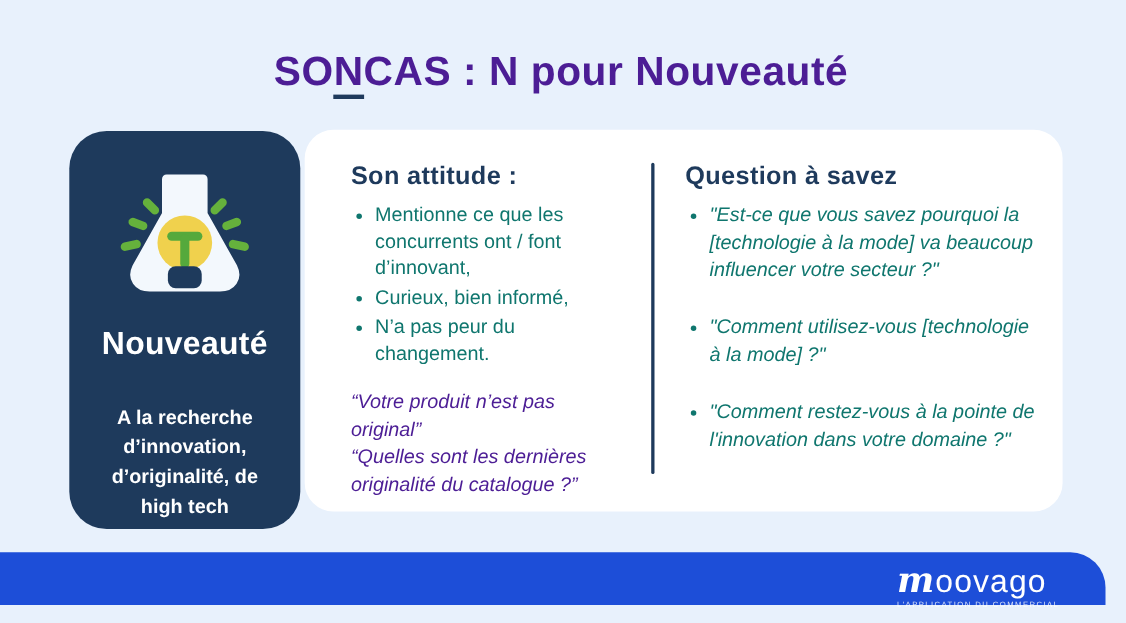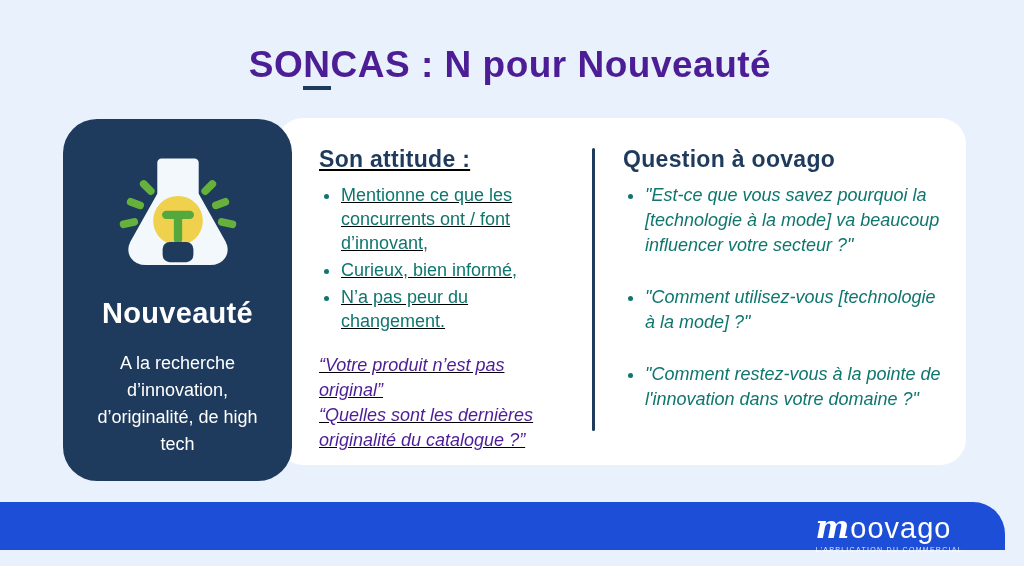--- a/index.html
+++ b/index.html
@@ -21,21 +21,21 @@
     font-size:37px; font-weight:bold;
     color:#4c1d95; letter-spacing:0.5px;
   }
   .title .u { border-bottom:4px solid #1e3a5c; padding-bottom:1px; }
   
   .white-card {
     position:absolute; left:277px; top:118px;
     width:689px; height:347px;
     background:#ffffff; border-radius:26px;
   }
-  .col-attitude { position:absolute; left:42px; top:28px; width:252px;text-decoration:underline; }
+  .col-attitude { position:absolute; left:42px; top:28px; width:252px; }
   .col-questions { position:absolute; left:346px; top:28px; width:322px; }
   .col-heading {
     font-size:23px; font-weight:bold; color:#1e3a5c;
     letter-spacing:0.3px; margin-bottom:10px;
   }
   .divider {
     position:absolute; left:315px; top:30px;
     width:3px; height:283px; background:#1e3a5c; border-radius:2px;
   }
   .bullets { list-style:disc; padding-left:22px; color:#0f766e; }
@@ -46,30 +46,30 @@
     margin-top:20px; font-style:italic;
     font-size:18px; line-height:25px; color:#4c1d95;
   }
   .col-questions .bullets li {
     font-style:italic; font-size:18px; line-height:25px;
     margin-bottom:27px;
   }
   
   .dark-card {
     position:absolute; left:63px; top:119px;
-    width:229px; height:362px;
+    width:210px; height:362px;
     background:#1e3a5c; border-radius:34px;
     color:#ffffff; text-align:center;
     padding:24px 16px 4px 16px;
   }
   .flask-wrap { height:146px; display:flex; align-items:center; justify-content:center; }
   .card-heading { font-size:29px; font-weight:bold; margin-top:8px; letter-spacing:0.3px; }
   .card-desc {
-    font-size:18px; font-weight:normal; line-height:27px;
-    margin-top:20px; padding:0 2px;
+    font-size:18px; font-weight:bold; line-height:27px;
+    margin-top:36px; padding:0 2px;
   }
   
   .footer {
     position:absolute; left:0; top:502px;
     width:1005px; height:48px;
     background:#1d4ed8;
     border-top-right-radius:32px;
   }
   .logo-block {
     position:absolute; right:42px; top:9px;
@@ -105,21 +105,21 @@
       </ul>
       <div class="quotes">
         <div>“Votre produit n’est pas original”</div>
         <div>“Quelles sont les dernières originalité du catalogue ?”</div>
       </div>
     </div>
 
     <div class="divider"></div>
 
     <div class="col-questions">
-      <div class="col-heading">Question à oovago</div>
+      <div class="col-heading">Question à savez</div>
       <ul class="bullets">
         <li>"Est-ce que vous savez pourquoi la [technologie à la mode] va beaucoup influencer votre secteur ?"</li>
         <li>"Comment utilisez-vous [technologie à la mode] ?"</li>
         <li>"Comment restez-vous à la pointe de l'innovation dans votre domaine ?"</li>
       </ul>
     </div>
 
   </div>
 
   <div class="dark-card">

